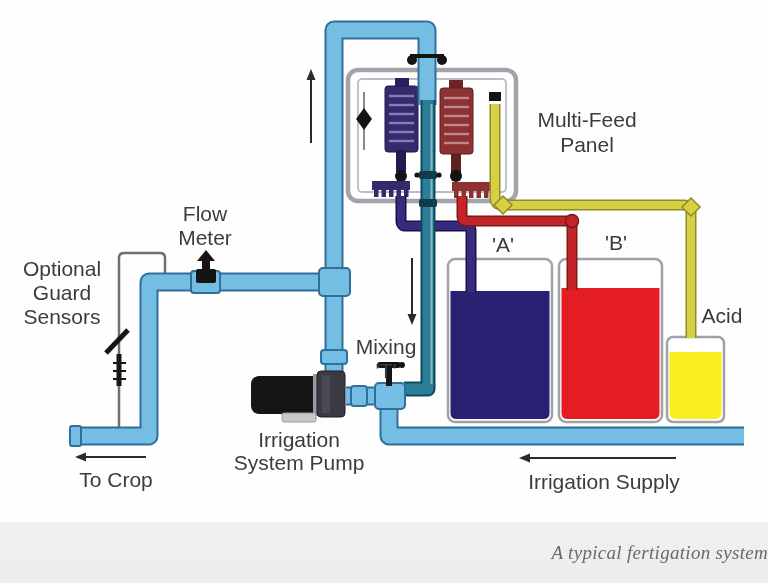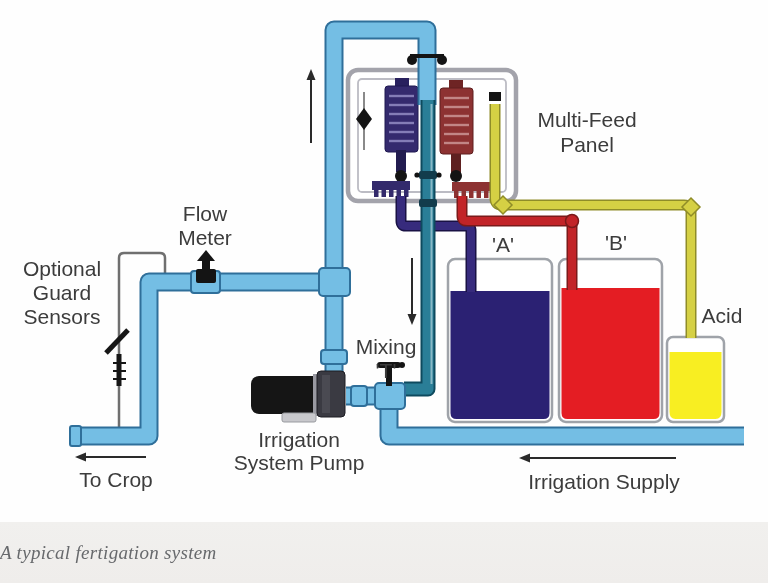--- a/index.html
+++ b/index.html
@@ -1,20 +1,20 @@
 <!DOCTYPE html>
 <html style="--pipe-blue: #74bee4; --pipe-teal: #2a7e97; --feed-purple: #372b7d; --feed-red: #c22428; --feed-yellow: #d5d044; --tank-a-liquid: #2b2173; --tank-b-liquid: #e41d23; --acid-liquid: #f8ee22; --panel-border: #a3a3ab; --sensor-grey: #6f6f6f;"><head>
 <meta charset="utf-8">
 <style>
   html,body{margin:0;padding:0;background:#fdfdfd;}
   .page{width:768px;height:583px;position:relative;overflow:hidden;background:#fefefe;font-family:"Liberation Sans",sans-serif;}
   .diagram-wrap{position:absolute;left:0;top:0;width:768px;height:522px;background:#fefefe;}
   .caption-band{position:absolute;left:0;top:522px;width:768px;height:61px;
     background:linear-gradient(180deg,#f1f0ee 0%,#efedeb 100%);
-    display:flex;align-items:center;justify-content:flex-start;}
+    display:flex;align-items:center;justify-content:flex-end;}
   .caption-text{font-family:"Liberation Serif",serif;font-style:italic;font-size:19px;color:#67696c;letter-spacing:.3px;}
 
   
   .edge-b{stroke:#2f6f9a;fill:none;stroke-linejoin:round;stroke-linecap:butt;}
   .fill-b{stroke:var(--pipe-blue,#74bee4);fill:none;stroke-linejoin:round;stroke-linecap:butt;}
   .fit-b{fill:var(--pipe-blue,#74bee4);stroke:#2f6f9a;stroke-width:2;}
   .edge-t{stroke:#0e4a5e;fill:none;stroke-linejoin:round;}
   .fill-t{stroke:var(--pipe-teal,#2a7e97);fill:none;stroke-linejoin:round;}
   .feedp-e{stroke:#191144;fill:none;stroke-linejoin:round;}
   .feedp{stroke:var(--feed-purple,#372b7d);fill:none;stroke-linejoin:round;}

